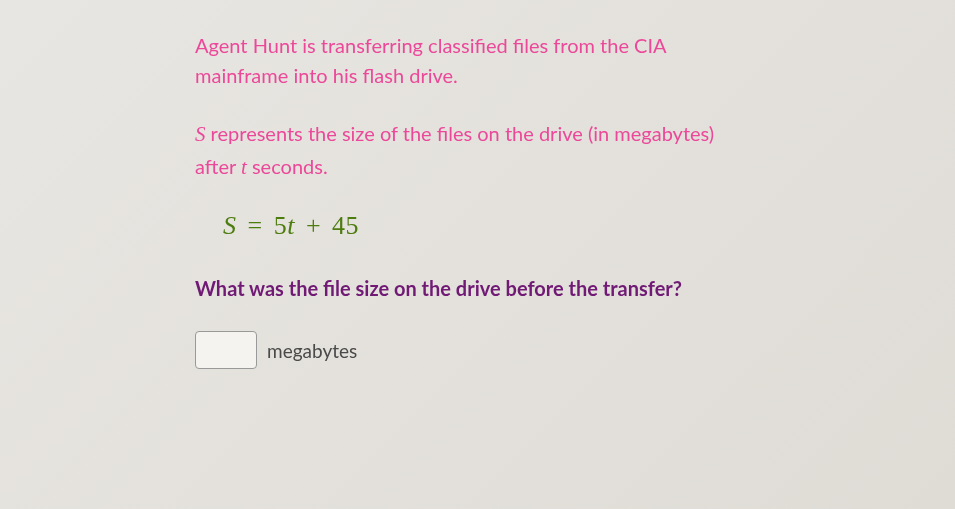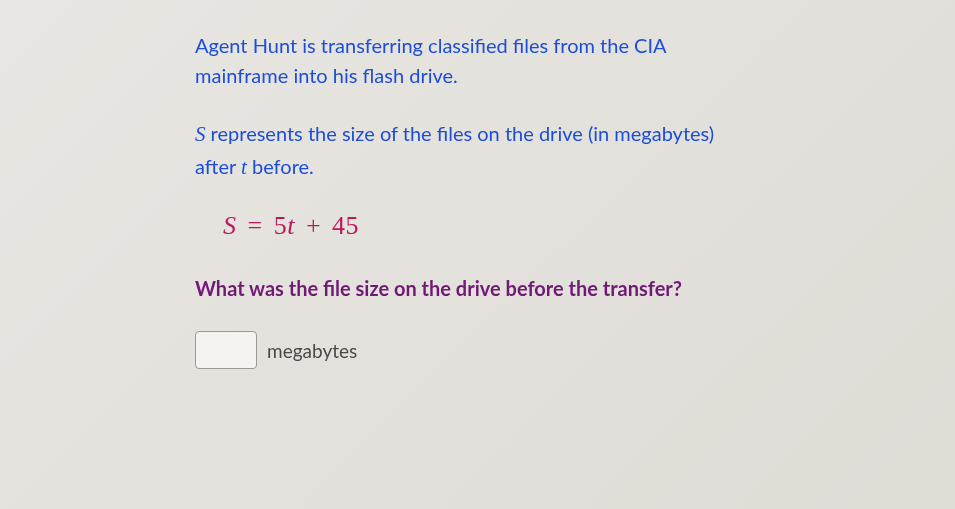--- a/index.html
+++ b/index.html
@@ -12,34 +12,34 @@
       height: 509px;
       background: linear-gradient(135deg, #e8e6e2 0%, #dfdcd6 100%);
       font-family: -apple-system, BlinkMacSystemFont, 'Segoe UI', Lato, sans-serif;
       color: #3b3b3b;
       padding: 30px 0 0 195px;
       position: relative;
     }
     .paragraph {
       font-size: 20px;
       line-height: 1.5;
-      color: #1d4ed8;
+      color: #ec4899;
       margin-bottom: 28px;
       max-width: 560px;
     }
     .paragraph .italic-var {
       font-style: italic;
       font-family: Georgia, 'Times New Roman', serif;
       font-size: 21px;
     }
     .equation {
       font-family: Georgia, 'Times New Roman', serif;
       font-size: 26px;
       font-style: italic;
-      color: #be185d;
+      color: #4d7c0f;
       margin: 10px 0 32px 28px;
       letter-spacing: 0.5px;
     }
     .equation .num {
       font-style: normal;
     }
     .equation .op {
       font-style: normal;
       margin: 0 4px;
     }
@@ -70,21 +70,21 @@
       font-size: 19px;
       color: #4a4a4a;
     }
   </style>
 </head>
 <body>
 
 <div class="paragraph">Agent Hunt is transferring classified files from the CIA mainframe into his flash drive.</div>
 
 <div class="paragraph">
-  <span class="italic-var">S</span><span> represents the size of the files on the drive (in megabytes) after </span><span class="italic-var">t</span><span> before.</span>
+  <span class="italic-var">S</span><span> represents the size of the files on the drive (in megabytes) after </span><span class="italic-var">t</span><span> seconds.</span>
 </div>
 
 <div class="equation">
   <span>S</span><span class="op"> = </span><span class="num">5</span><span>t</span><span class="op"> + </span><span class="num">45</span>
 </div>
 
 <div class="question">What was the file size on the drive before the transfer?</div>
 
 <div class="answer-row">
   <input type="text" class="answer-input" value="" style="">

